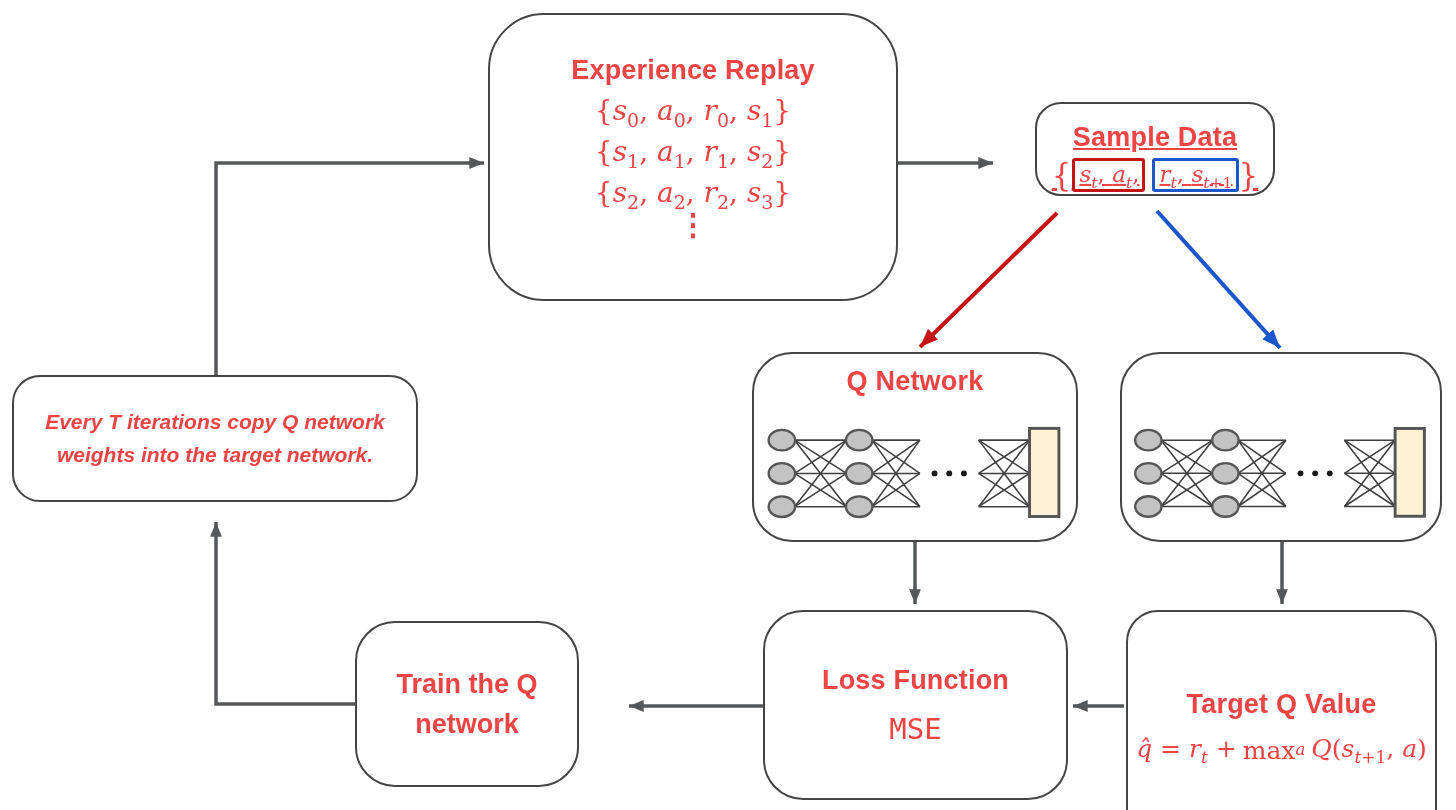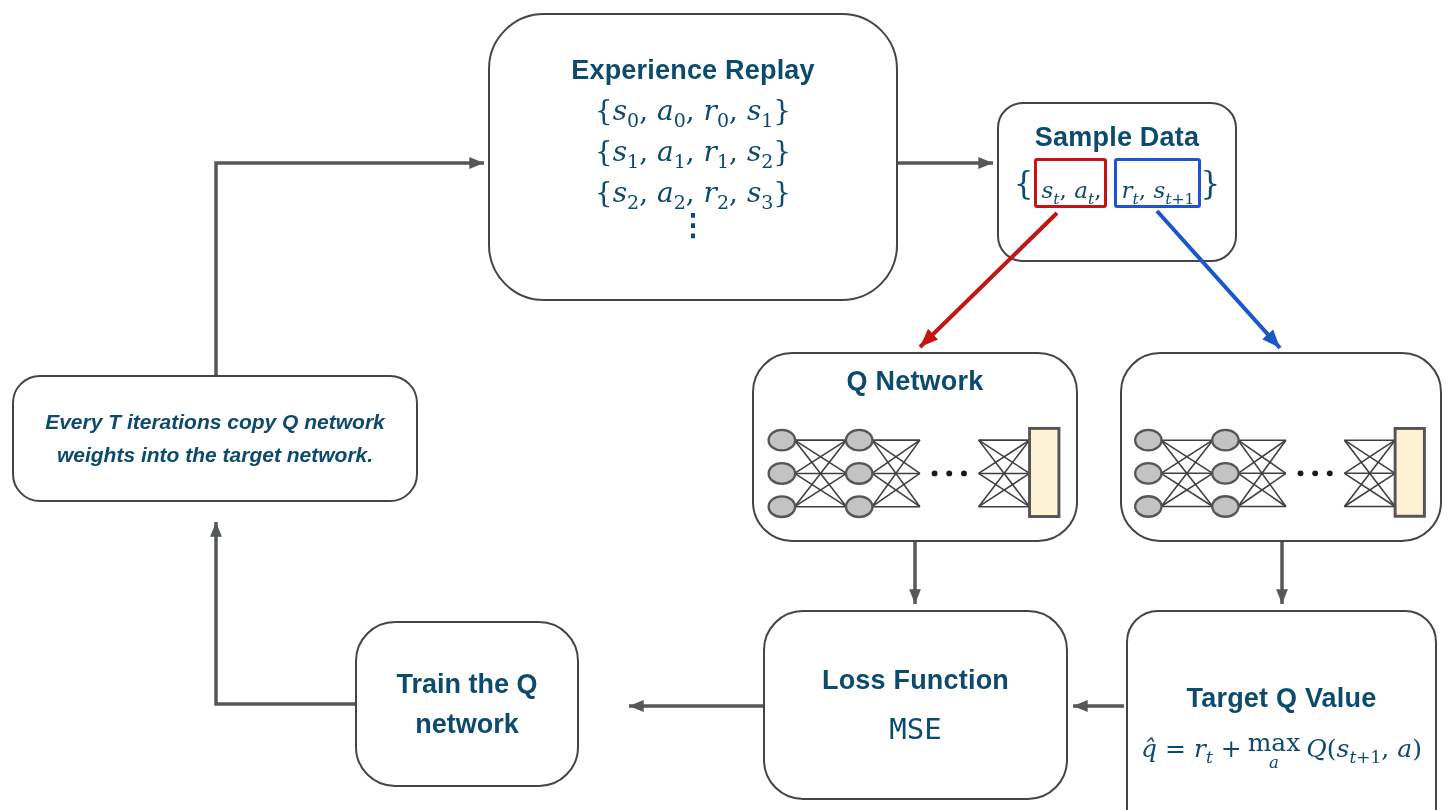--- a/index.html
+++ b/index.html
@@ -1,49 +1,49 @@
 <!DOCTYPE html>
 <html><head>
 <meta charset="utf-8">
 <style>
   html,body{margin:0;padding:0;background:#fff;}
   #stage{position:relative;width:1456px;height:810px;background:#ffffff;overflow:hidden;
-         font-family:"Liberation Sans",sans-serif;color:#0c4a6e;}
+         font-family:"Liberation Sans",sans-serif;color:#ef4444;}
   
   #connectors{position:absolute;left:0;top:0;width:1456px;height:810px;pointer-events:none;z-index:5;}
   
   .box{position:absolute;background:#fff;border:2px solid #454545;box-sizing:border-box;
        display:flex;flex-direction:column;align-items:center;z-index:2;}
   .box-title{font-weight:bold;font-size:27px;letter-spacing:.2px;text-align:center;}
   
   .math{font-family:"DejaVu Serif",serif;}
   .math sub{font-size:0.68em;line-height:0;}
   
   #er-box{left:488px;top:13px;width:410px;height:288px;border-radius:56px;padding-top:40px;}
   .er-tuple{font-size:28px;margin-top:8px;}
   .er-vdots{font-size:30px;font-weight:bold;line-height:.9;margin-top:2px;font-family:"DejaVu Serif",serif;}
   
-  #sample-box{left:997px;top:102px;width:240px;height:160px;border-radius:26px;padding-top:18px;border-width:2px;}
+  #sample-box{left:1035px;top:102px;width:240px;height:94px;border-radius:26px;padding-top:18px;border-width:2px;text-decoration:underline;}
   .sample-formula{display:flex;align-items:center;margin-top:5px;font-size:23px;}
   .sample-brace{font-size:31px;line-height:1;}
-  .tok-box{border:3.5px solid;border-radius:3px;padding:18px 3px 3px 4px;line-height:1;display:inline-block;}
+  .tok-box{border:3.5px solid;border-radius:3px;padding:2px 3px 3px 4px;line-height:1;display:inline-block;}
   .tok-box.red{margin-left:1px;}
   .tok-box.blue{margin-left:7px;}
   
   .net-box{width:326px;height:190px;border-radius:40px;padding-top:12px;}
   #qnet-box{left:752px;top:352px;}
   #tnet-box{left:1120px;top:352px;width:322px;}
   .net-svg{position:absolute;left:0;top:0;width:100%;height:100%;}
   
   #loss-box{left:763px;top:610px;width:305px;height:190px;border-radius:40px;justify-content:center;}
   .loss-formula{display:flex;align-items:center;font-size:29px;margin-top:16px;}
   .mono{font-family:"DejaVu Sans Mono",monospace;}
   #tqv-box{left:1126px;top:610px;width:311px;height:232px;border-radius:32px;justify-content:center;}
   .tqv-formula{display:flex;align-items:center;font-size:25px;margin-top:14px;}
-  .maxop{display:inline-flex;flex-direction:column;align-items:center;line-height:1;margin:0 6px;
+  .maxop{display:inline-flex;flex-direction:row;align-items:center;line-height:1;margin:0 6px;
          font-family:"DejaVu Serif",serif;transform:translateY(2px);}
   .maxop .under{font-size:0.66em;font-style:italic;margin-top:0px;}
   #train-box{left:355px;top:621px;width:224px;height:166px;border-radius:40px;justify-content:center;}
   .train-title{font-weight:bold;font-size:27px;line-height:1.5;text-align:center;}
   
   #note-box{left:12px;top:375px;width:406px;height:127px;border-radius:28px;justify-content:center;padding:0 20px;}
   .note-text{font-weight:bold;font-style:italic;font-size:21px;line-height:1.55;text-align:center;}
 </style>
 </head>
 <body>

